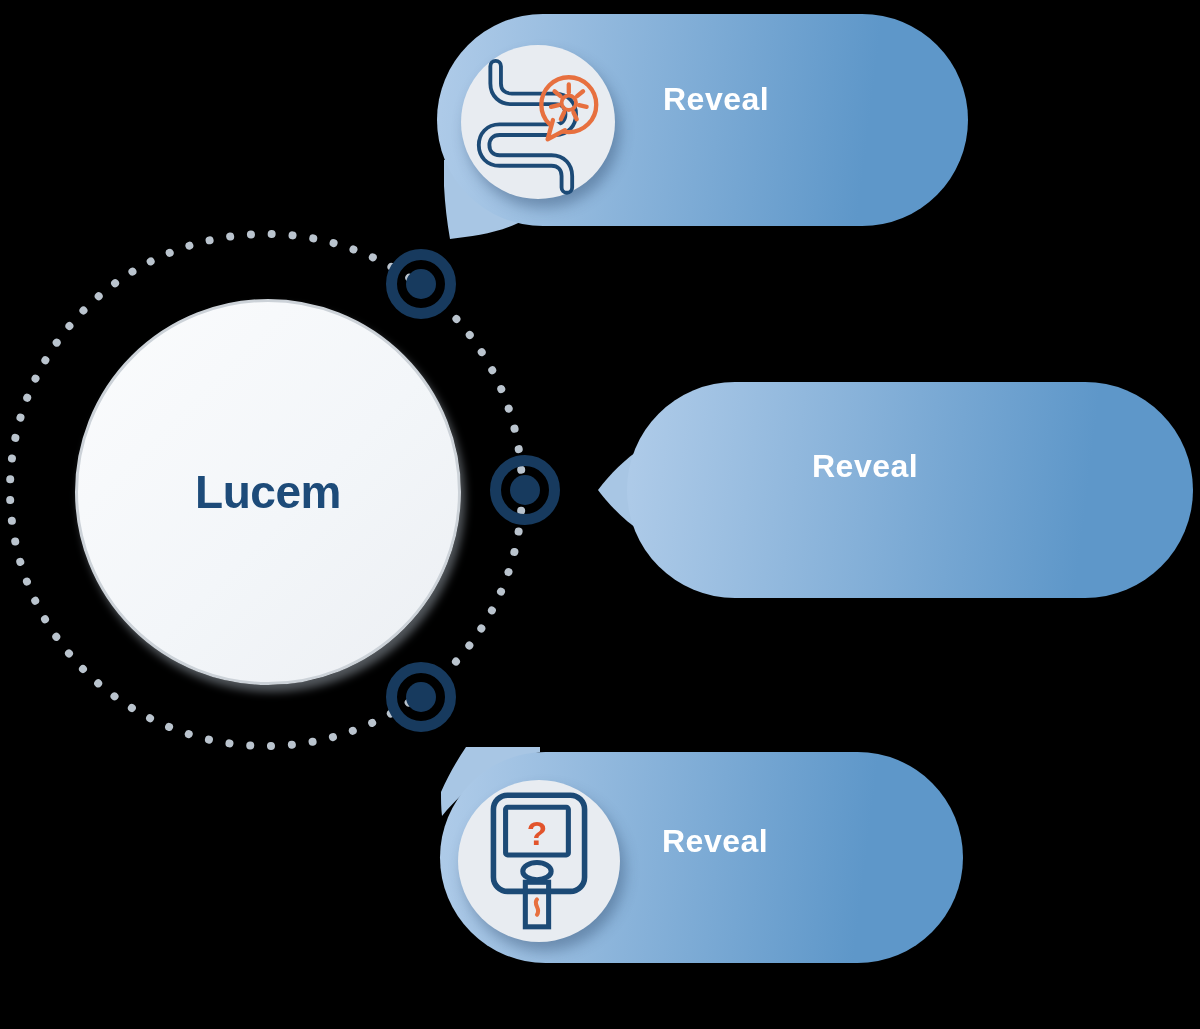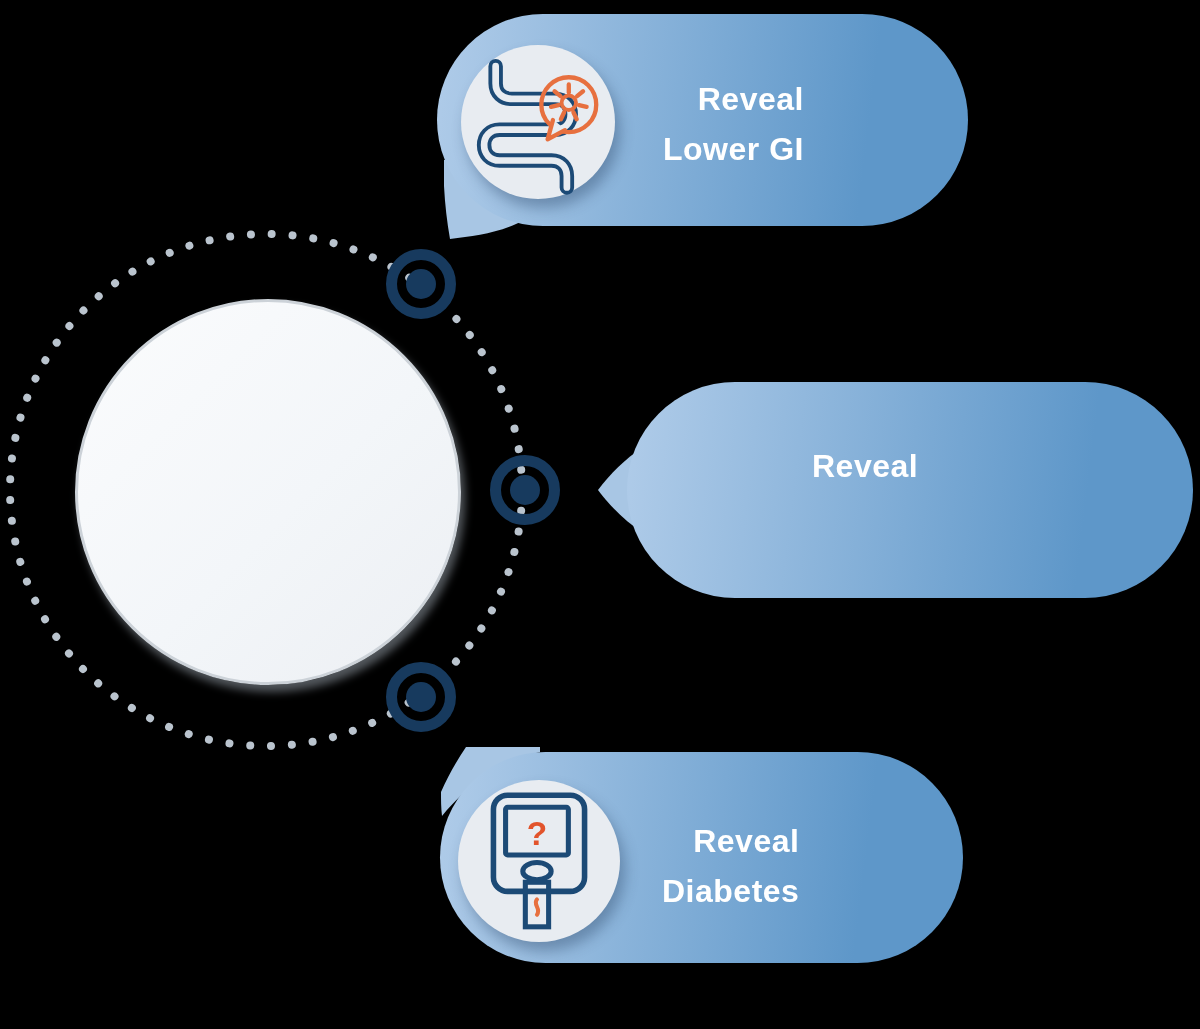--- a/index.html
+++ b/index.html
@@ -67,20 +67,21 @@
       <circle cx="525" cy="490" r="15" fill="#173a5e"></circle>
     </g>
     <g>
       <circle cx="421" cy="697" r="29.5" fill="none" stroke="#173a5e" stroke-width="11"></circle>
       <circle cx="421" cy="697" r="15" fill="#173a5e"></circle>
     </g>
   </svg>
 
   <div class="hub">
     <div class="hub-title">
+      <div>Lucem</div>
     </div>
   </div>
 
   <div class="bubble bubble-top">
     <div class="icon-circle ic-top">
       <svg viewBox="0 0 160 160">
         <path class="gut-core" d="M 36,22 L 36,40 C 36,50 43,56 53,56 L 98,56 C 108,56 114,63 114,72 C 114,81 108,88 98,88 L 40,88 C 30,88 24,95 24,104 C 24,113 30,120 40,120 L 94,120 C 104,120 110,127 110,136 L 110,148"></path>
         <path class="gut-hollow" d="M 36,22 L 36,40 C 36,50 43,56 53,56 L 98,56 C 108,56 114,63 114,72 C 114,81 108,88 98,88 L 40,88 C 30,88 24,95 24,104 C 24,113 30,120 40,120 L 94,120 C 104,120 110,127 110,136 L 110,148"></path>
         <circle cx="112" cy="62" r="28.5" fill="#e8ecf1" class="orange-line" stroke-width="4.5"></circle>
         <polygon points="90,98 95,77 110,89" fill="#e8ecf1"></polygon>
@@ -92,21 +93,20 @@
           <line x1="101.3" y1="62.4" x2="93.5" y2="64.2"></line>
           <line x1="107.2" y1="69.9" x2="103.8" y2="77.1"></line>
           <line x1="116.8" y1="69.9" x2="120.2" y2="77.1"></line>
           <line x1="122.7" y1="62.5" x2="130.5" y2="64.2"></line>
           <line x1="120.6" y1="53.1" x2="126.8" y2="48.1"></line>
         </g>
       </svg>
     </div>
     <div class="label label-top">
       <div>Reveal</div>
-      <div>Lower GI</div>
     </div>
   </div>
 
   <div class="bubble bubble-mid">
     <div class="label label-mid">
       <div>Reveal</div>
     </div>
   </div>
 
   <div class="bubble bubble-bot">
@@ -115,17 +115,16 @@
         <rect class="navy" stroke-width="5.5" x="35" y="15" width="90" height="95" rx="14"></rect>
         <rect class="navy" stroke-width="5" x="47" y="27" width="62" height="47" rx="2"></rect>
         <text class="reading" x="78" y="64" font-size="33">?</text>
         <ellipse class="navy" stroke-width="5" cx="78" cy="90" rx="14" ry="8.5"></ellipse>
         <rect x="66.5" y="101" width="23" height="44" fill="#e8ecf1" class="navy" stroke="#1c4a76" stroke-width="5"></rect>
         <path class="orange-line" stroke="#e2542c" stroke-width="4" d="M 78,118 C 73.5,123 82.5,127 78,133"></path>
       </svg>
     </div>
     <div class="label label-bot">
       <div>Reveal</div>
-      <div>Diabetes</div>
     </div>
   </div>
 
 </div>
 
 </body></html>

